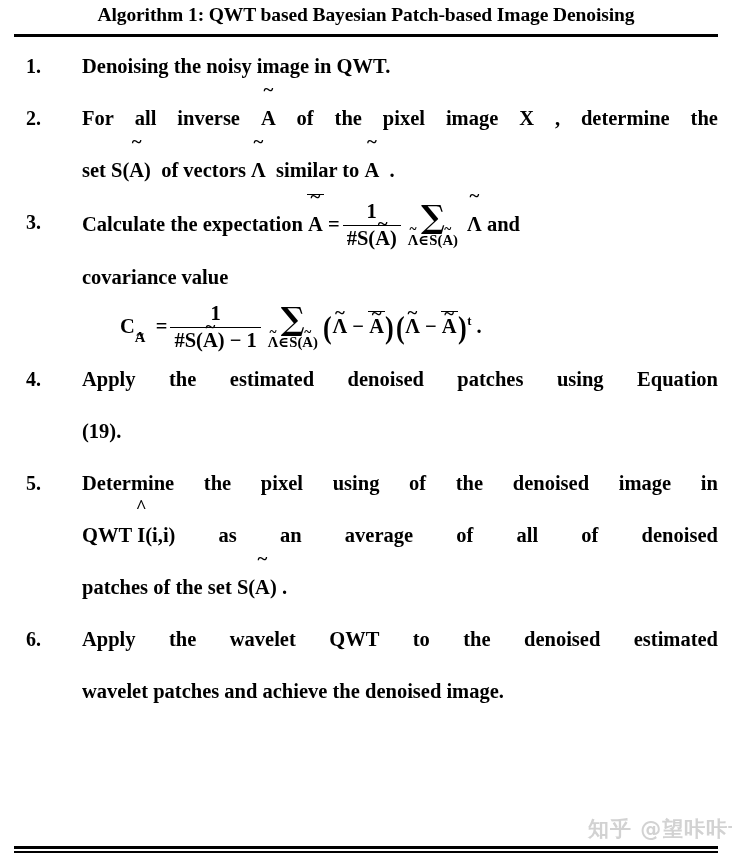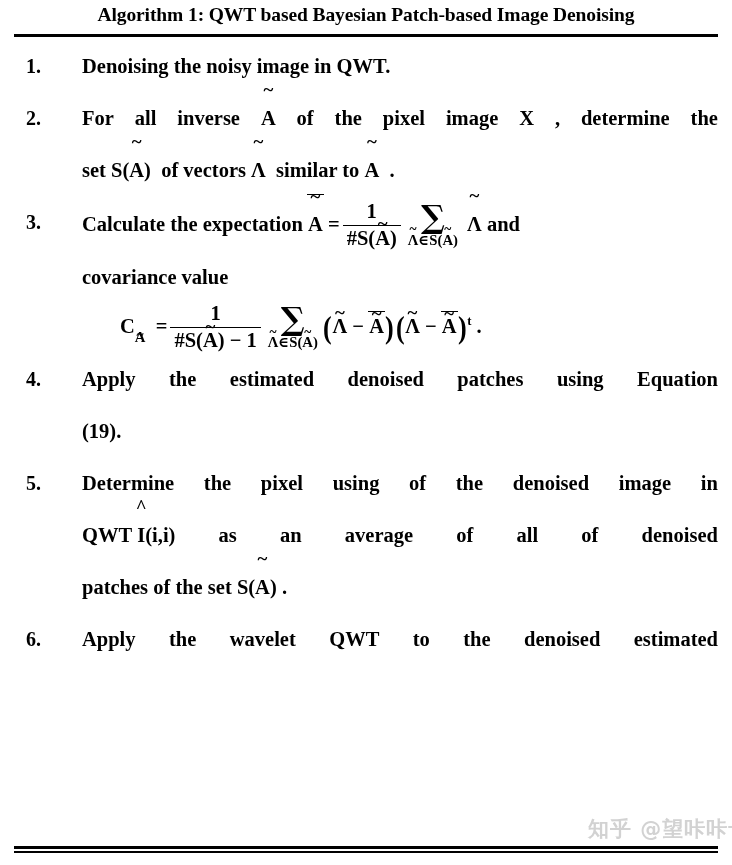--- a/index.html
+++ b/index.html
@@ -344,20 +344,21 @@
         <span class="line line-justified">
           <span>Apply</span>
           <span>the</span>
           <span>wavelet</span>
           <span>QWT</span>
           <span>to</span>
           <span>the</span>
           <span>denoised</span>
           <span>estimated</span>
         </span>
+        <span class="line">wavelet patches and achieve the denoised image.</span>
       </div>
     </div>
 
   </div>
 
   <div class="watermark">知乎 @望咔咔卡卡</div>
 
   <div class="rule-bottom-thick"></div>
   <div class="rule-bottom-thin"></div>
 

